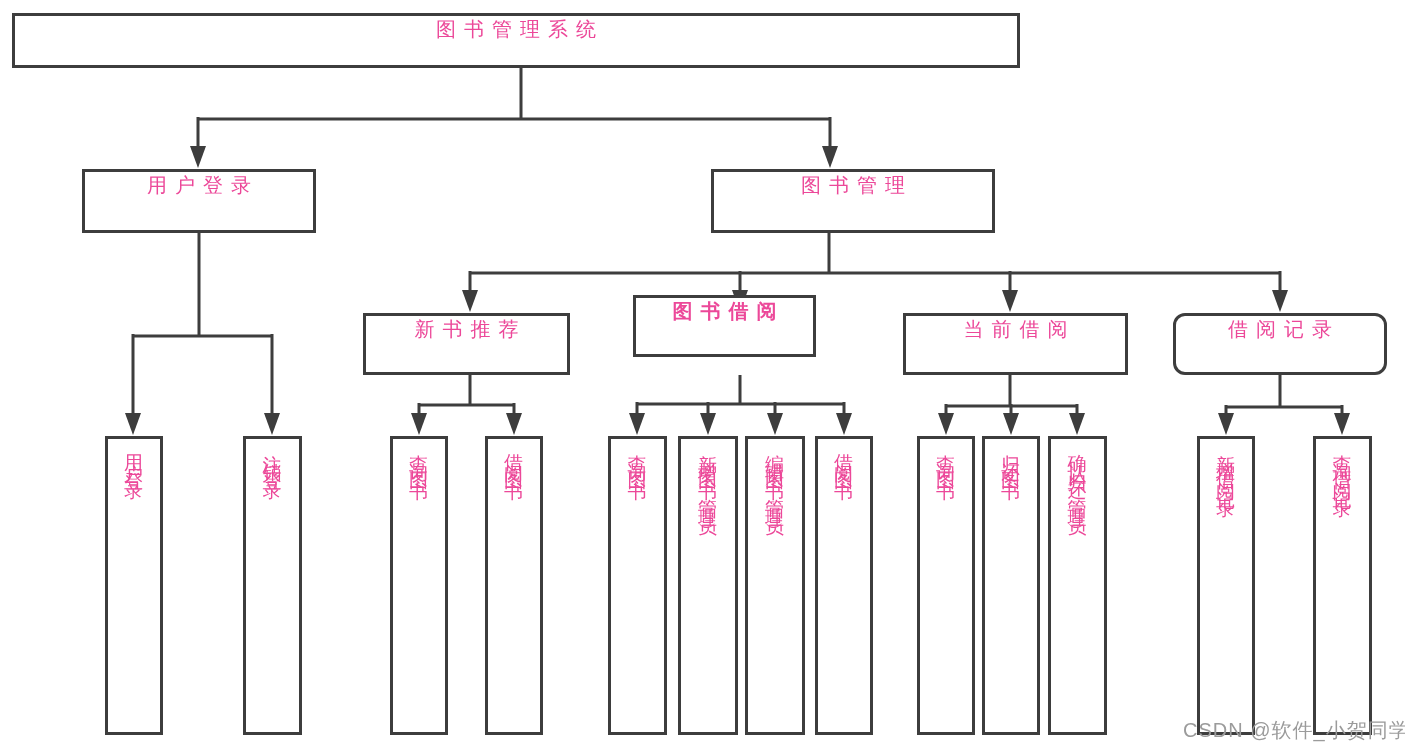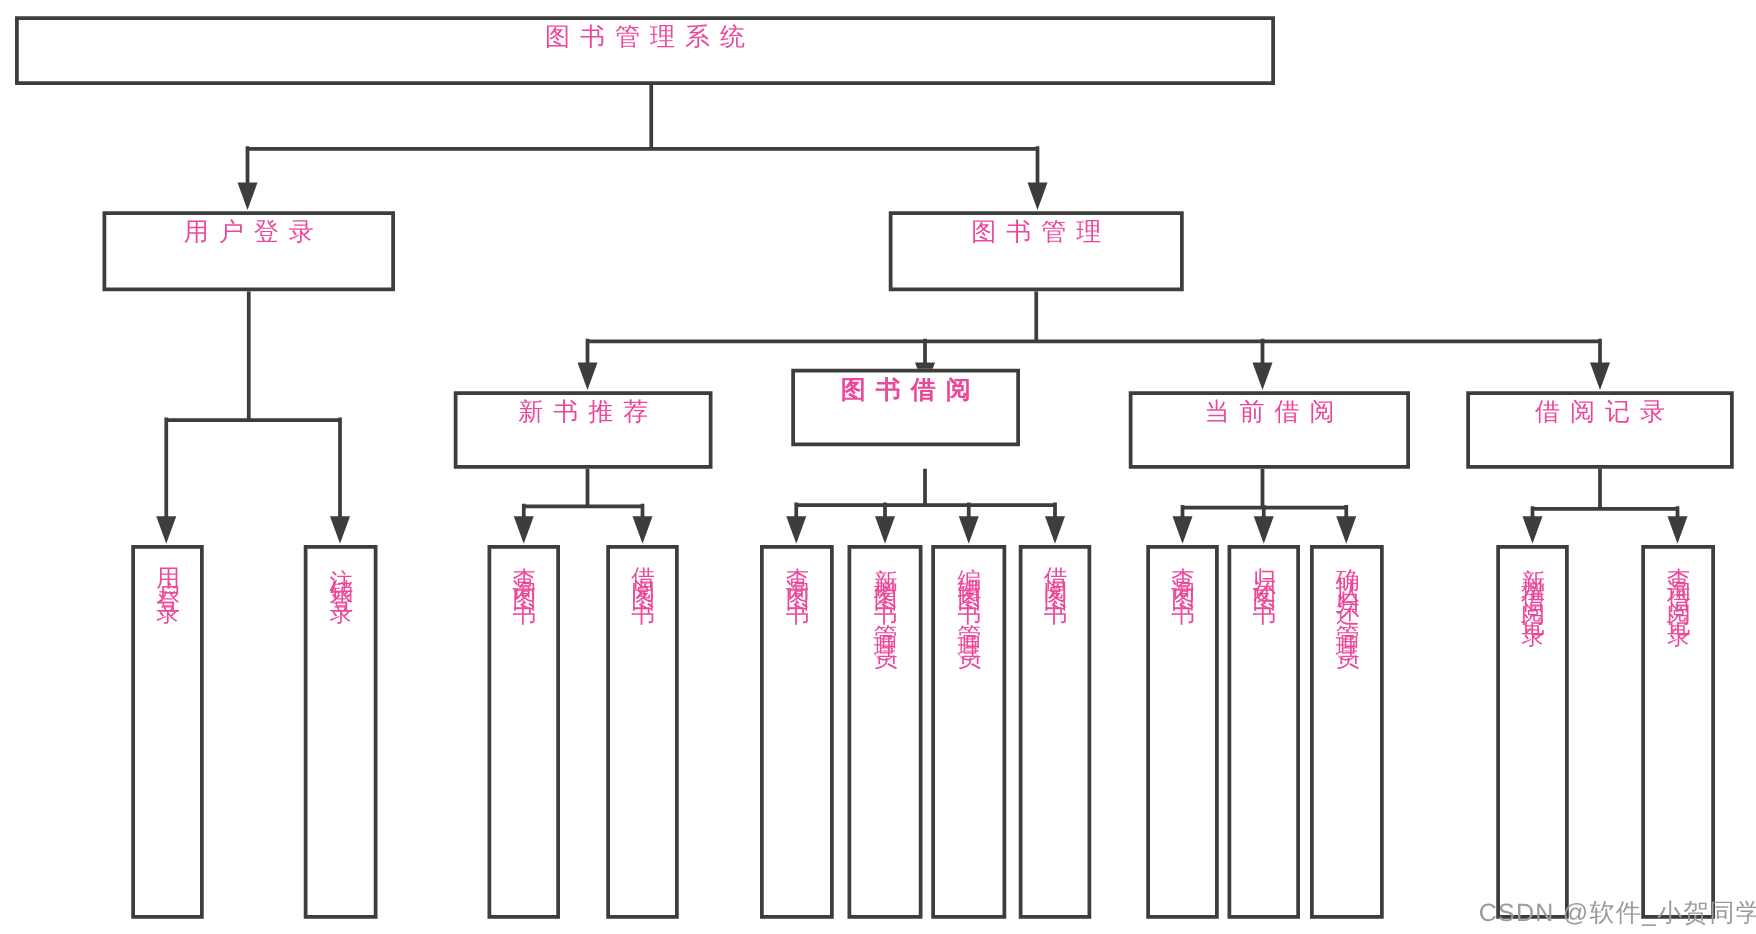--- a/index.html
+++ b/index.html
@@ -101,34 +101,34 @@
     </g>
   </svg>
 
   <div class="box" style="left:12px; top:13px; width:1008px; height:55px;">
     <span class="h-label">图书管理系统</span>
   </div>
 
   <div class="box" style="left:82px; top:169px; width:234px; height:64px;">
     <span class="h-label">用户登录</span>
   </div>
-  <div class="box" style="left:711px; top:169px; width:236px; height:64px;">
+  <div class="box" style="left:711px; top:169px; width:284px; height:64px;">
     <span class="h-label">图书管理</span>
   </div>
 
   <div class="box" style="left:363px; top:313px; width:207px; height:62px;">
     <span class="h-label">新书推荐</span>
   </div>
   <div class="box" style="left:633px; top:295px; width:183px; height:62px;font-weight:bold;">
     <span class="h-label">图书借阅</span>
   </div>
   <div class="box" style="left:903px; top:313px; width:225px; height:62px;">
     <span class="h-label">当前借阅</span>
   </div>
-  <div class="box" style="left:1173px; top:313px; width:214px; height:62px;">
+  <div class="box" style="left:1173px; top:313px; width:214px; height:62px;border-radius:12px;">
     <span class="h-label">借阅记录</span>
   </div>
 
   <div class="box" style="left:105px; top:436px; width:58px; height:299px;">
     <span class="v-label">用户登录</span>
   </div>
   <div class="box" style="left:243px; top:436px; width:59px; height:299px;">
     <span class="v-label">注销登录</span>
   </div>
 

